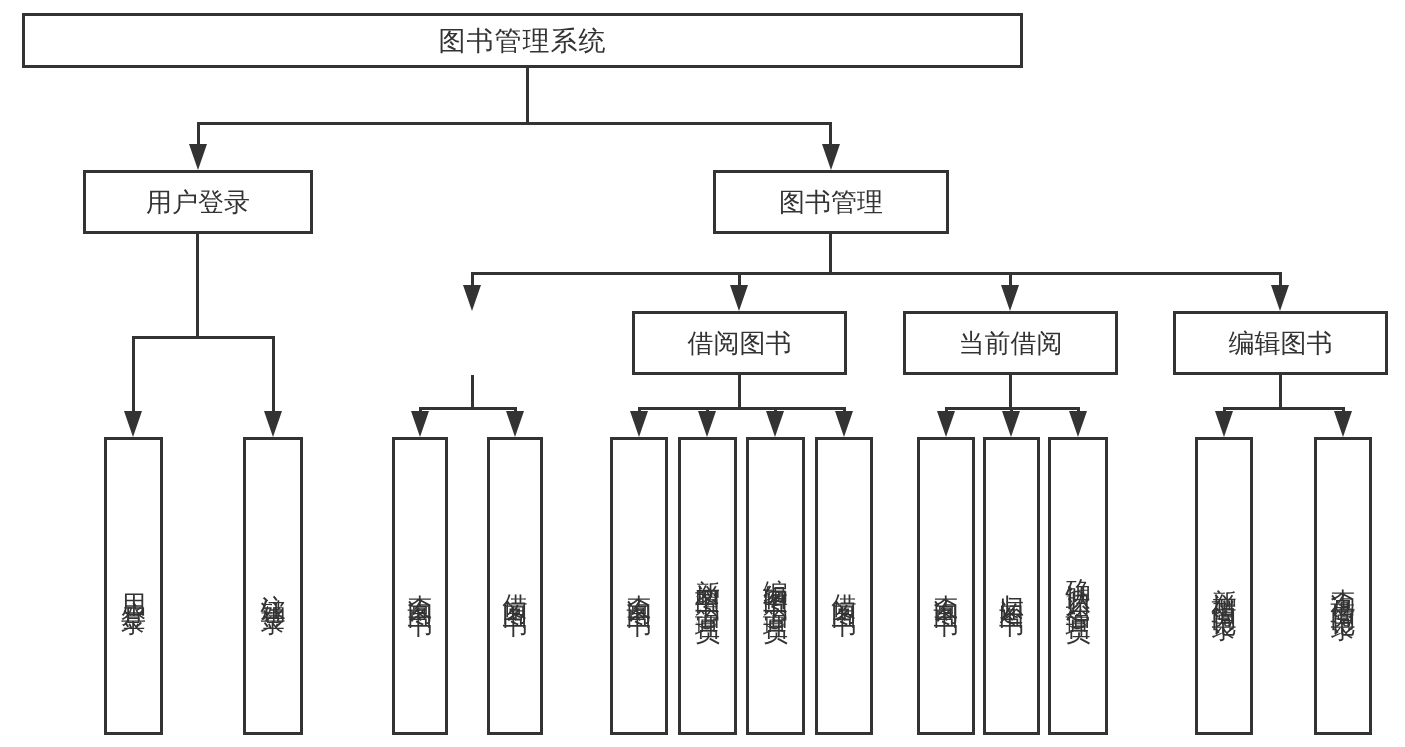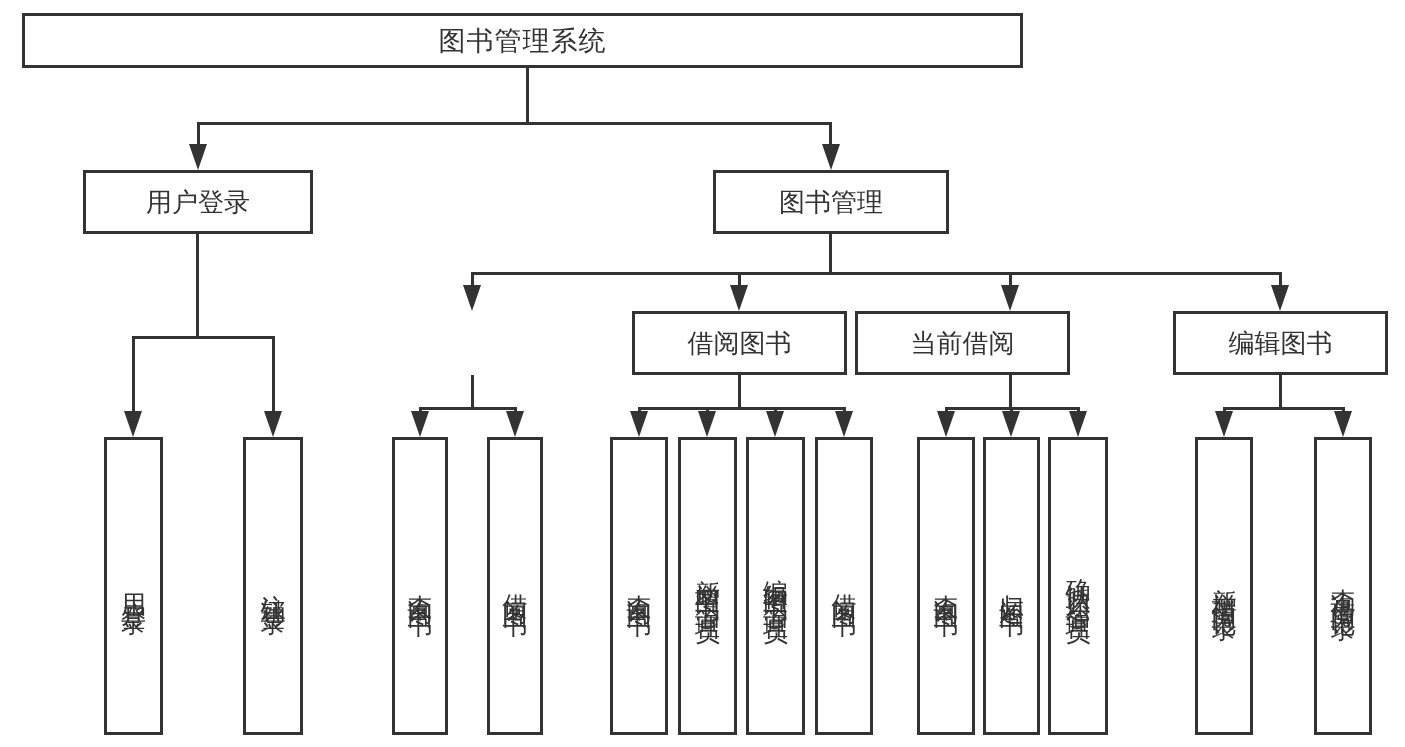--- a/index.html
+++ b/index.html
@@ -107,21 +107,21 @@
   <div class="vline" style="left:738px; top:272px; width:3px; height:15px;"></div>
   <div class="arrow-down" style="left:730px; top:285px;"></div>
   <div class="vline" style="left:1009px; top:272px; width:3px; height:15px;"></div>
   <div class="arrow-down" style="left:1001px; top:285px;"></div>
   <div class="vline" style="left:1279px; top:272px; width:3px; height:15px;"></div>
   <div class="arrow-down" style="left:1271px; top:285px;"></div>
 
   <div class="box" style="left:632px; top:311px; width:215px; height:64px;">
     <span>借阅图书</span>
   </div>
-  <div class="box" style="left:855px; top:311px; width:215px; height:64px;">
+  <div class="box" style="left:903px; top:311px; width:215px; height:64px;">
     <span>当前借阅</span>
   </div>
   <div class="box" style="left:1173px; top:311px; width:215px; height:64px;">
     <span>编辑图书</span>
   </div>
 
   <div class="vline" style="left:471px; top:375px; width:3px; height:32px;"></div>
   <div class="hline" style="left:419px; top:407px; width:98px; height:3px;"></div>
   <div class="vline" style="left:419px; top:407px; width:3px; height:8px;"></div>
   <div class="arrow-down" style="left:411px; top:411px;"></div>

